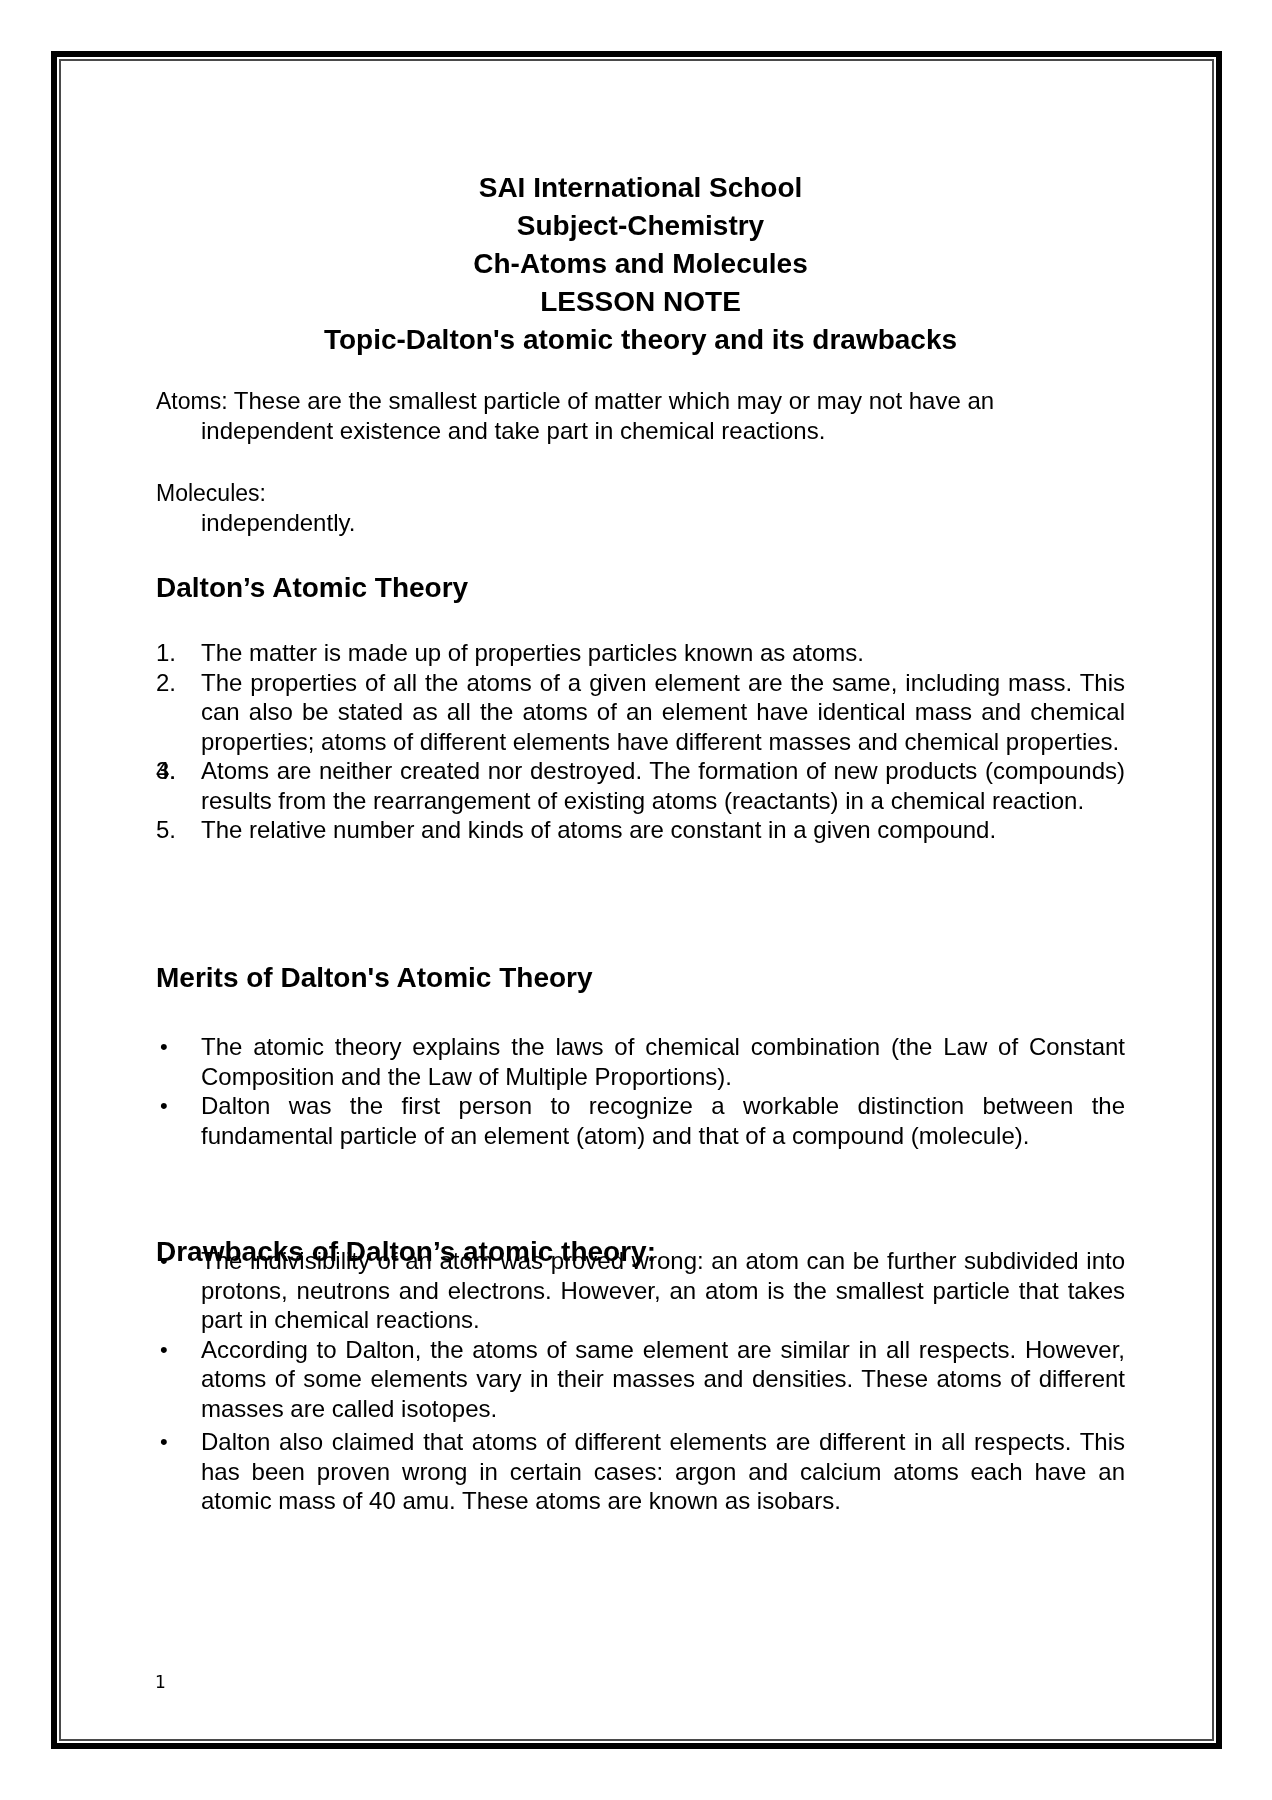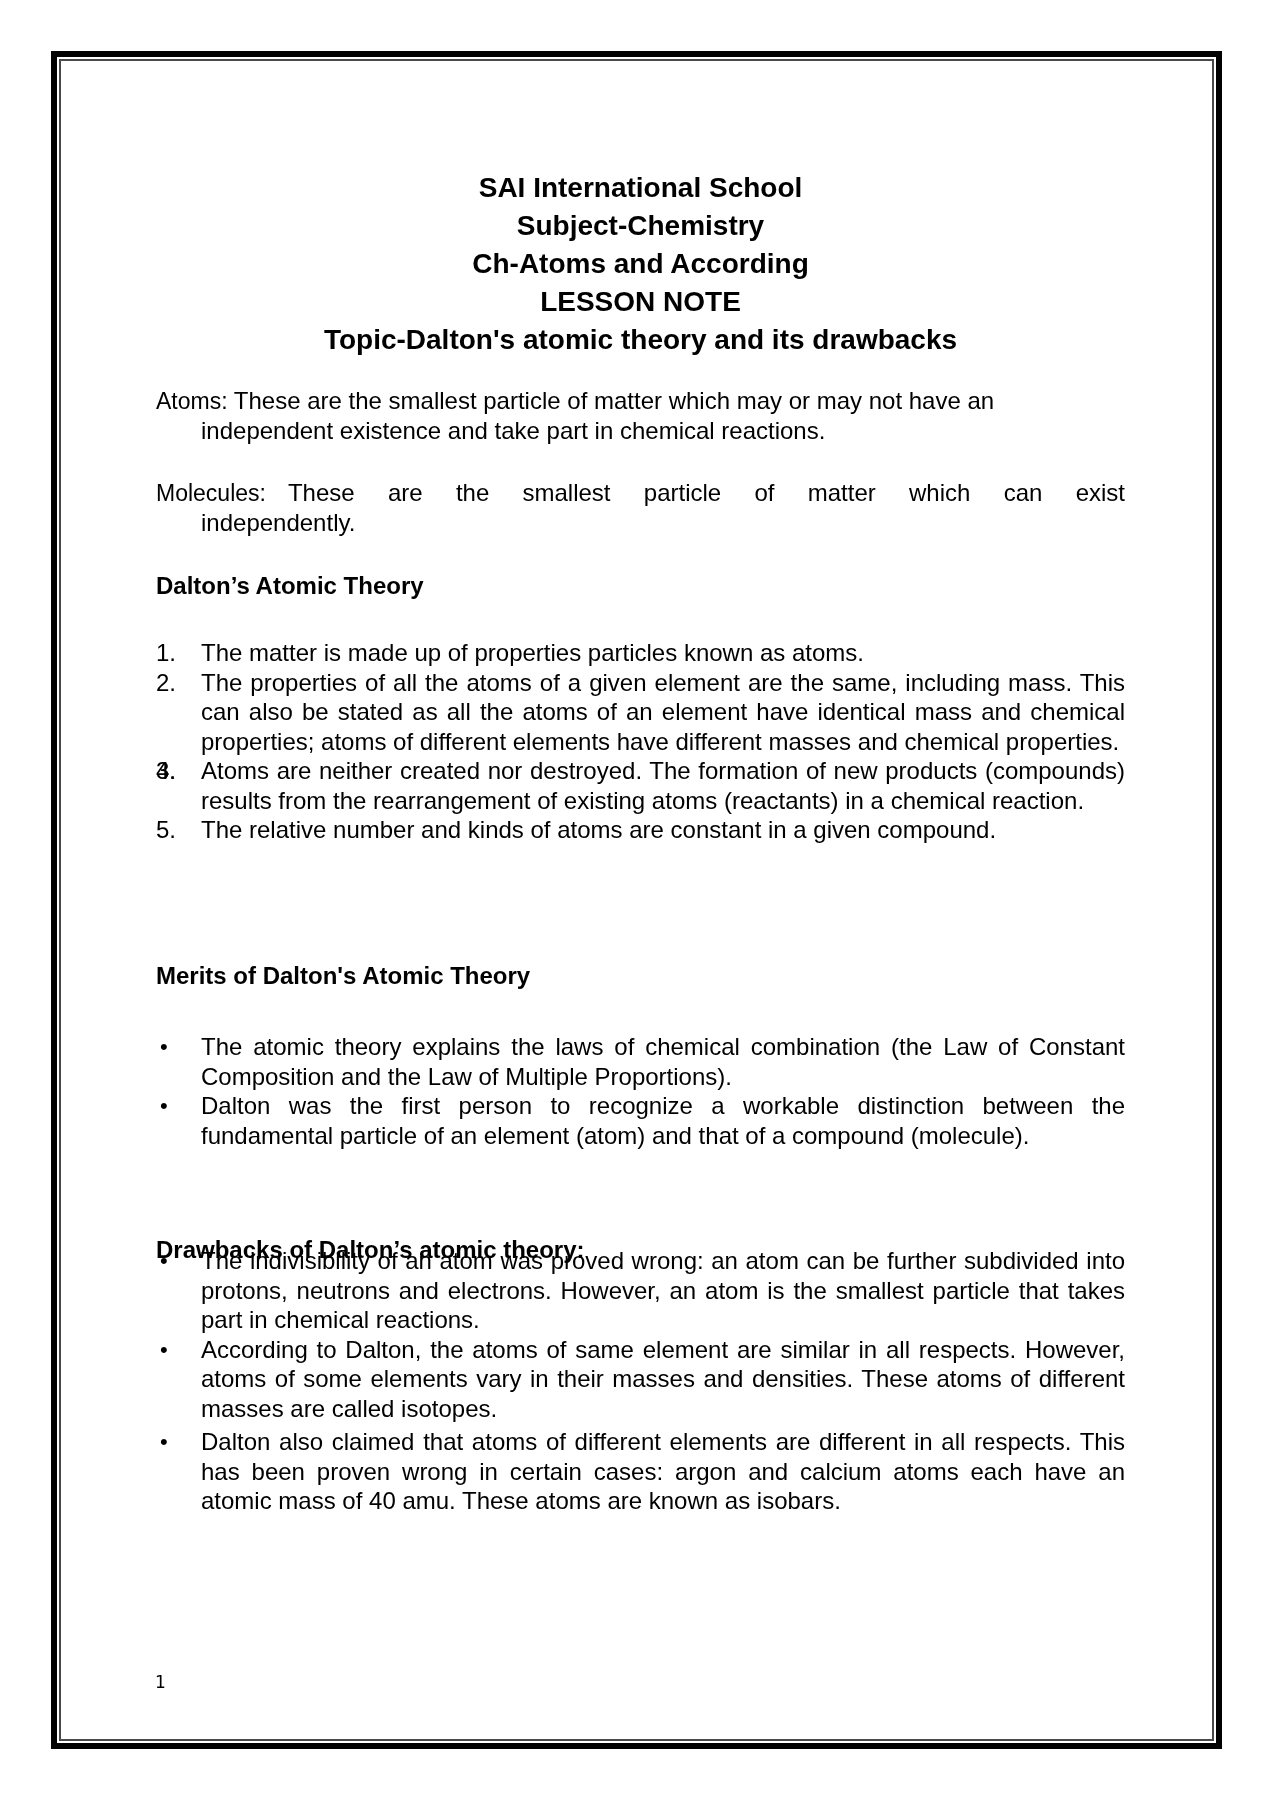--- a/index.html
+++ b/index.html
@@ -9,55 +9,54 @@
                    box-sizing: border-box; border: 6px solid #000; }
     .frame-inner { position: absolute; left: 59px; top: 59px; width: 1155px; height: 1682px;
                    box-sizing: border-box; border: 2px solid #4a4a4a; }
     .page { position: absolute; left: 156px; top: 0; width: 969px; }
     .header { position: absolute; left: 0; width: 969px; text-align: center; font-weight: bold;
               font-size: 28px; line-height: 38px; margin-top: 17px; }
     .header .line { display: block; }
     .def { position: absolute; left: 0; width: 969px; font-size: 24px; line-height: 30px; text-align: justify; }
     .def .term { font-weight: normal; font-size: 23px; }
     .def .cont { display: block; padding-left: 45px; }
-    .h2 { position: absolute; left: 0; font-weight: bold; font-size: 24px; }
+    .h2 { position: absolute; left: 0; font-weight: bold; font-size: 28px; }
     .list { position: absolute; left: 0; width: 969px; margin: 0; padding: 0; list-style: none;
             font-size: 24px; line-height: 29.5px; }
     .list li { position: relative; padding-left: 45px; text-align: justify; }
     .list .marker { position: absolute; left: 0; top: 0; }
     .list .bullet { position: absolute; left: 4px; top: 0; font-size: 22px; }
     .gap { margin-top: 4px; }
     .pagenum { position: absolute; left: 155px; top: 1672px; font-family: "DejaVu Sans", sans-serif; font-size: 17px; }
   </style>
 </head>
 <body>
 
 <div class="frame-outer"></div>
 <div class="frame-inner"></div>
 
 <div class="page">
 
   <div class="header" style="top:152px;">
     <span class="line">SAI International School</span>
     <span class="line">Subject-Chemistry</span>
-    <span class="line">Ch-Atoms and According</span>
+    <span class="line">Ch-Atoms and Molecules</span>
     <span class="line">LESSON NOTE</span>
     <span class="line">Topic-Dalton's atomic theory and its drawbacks</span>
   </div>
 
   <div class="def" style="top:386px;">
     <span class="term">Atoms:</span>
     <span style="text-align-last:justify;">These are the smallest particle of matter which may or may not have an</span>
     <span class="cont">independent existence and take part in chemical reactions.</span>
   </div>
 
   <div class="def" style="top:478px;">
     <div style="display:flex; justify-content:space-between; align-items:baseline;">
       <span class="term">Molecules:</span>
-      <span style="flex:1; margin-left:22px; text-align:justify; text-align-last:justify;">These are the smallest particle of matter which can exist</span>
     </div>
     <span class="cont">independently.</span>
   </div>
 
   <div class="h2" style="top:572px;">Dalton’s Atomic Theory</div>
 
   <ol class="list" style="top:638px;">
     <li><span class="marker">1.</span><span>The matter is made up of properties particles known as atoms.</span></li>
     <li><span class="marker">2.</span><span>The properties of all the atoms of a given element are the same, including mass. This can also be stated as all the atoms of an element have identical mass and chemical properties; atoms of different elements have different masses and chemical properties.</span></li>
     <li><span class="marker">3.</span></li>

